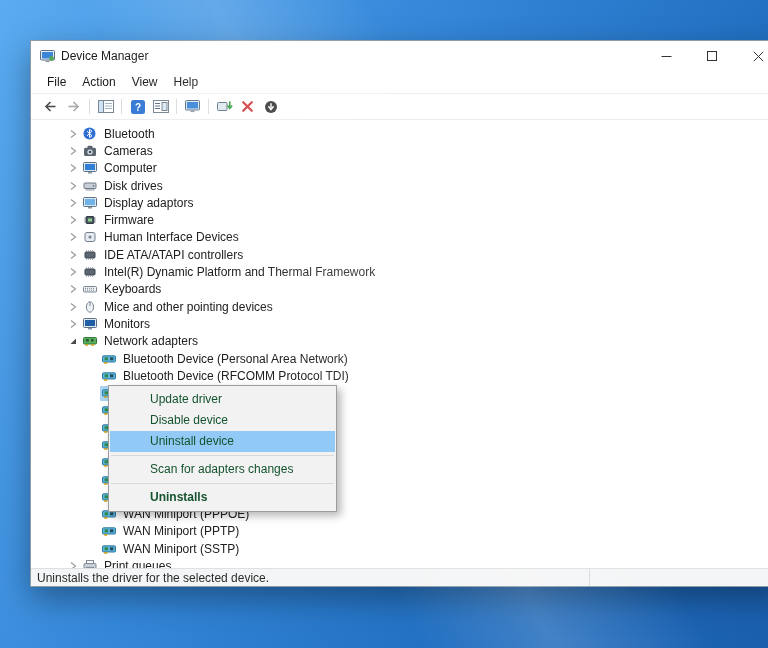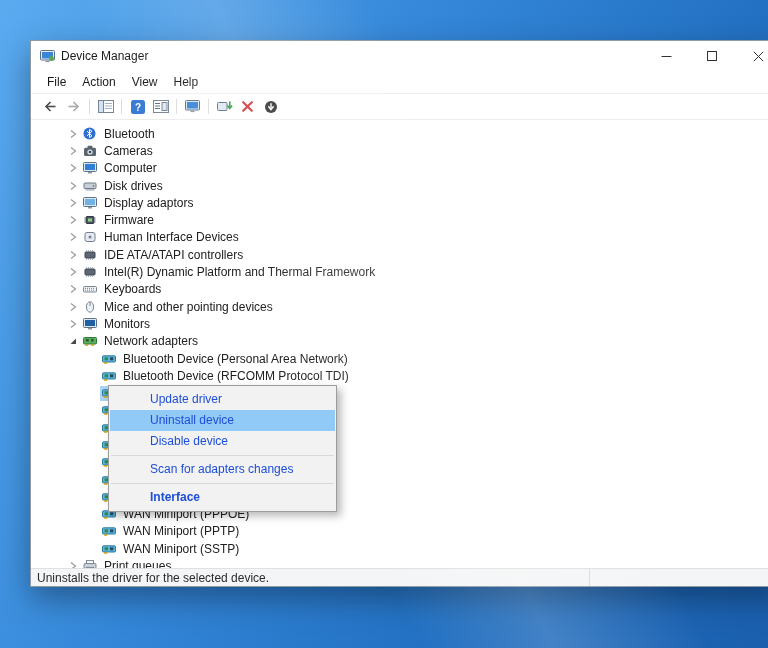--- a/index.html
+++ b/index.html
@@ -39,21 +39,21 @@
   .tsel.selected{background:var(--sel,#a9d3f1);min-width:196px;}
   .ticon{width:15px;height:13px;margin-right:4px;display:flex;align-items:center;flex:0 0 15px;}
   .tlabel{padding:0 2px;}
   .statusbar{height:17px;flex:0 0 17px;background:#f4f5f6;border-top:1px solid #e0e0e0;display:flex;align-items:center;font-size:12px;color:#2b2b2b;padding-left:6px;}
   .status-right{margin-left:auto;width:192px;height:100%;border-left:1px solid #dadada;box-sizing:border-box;}
   .context-menu{
     position:absolute;left:108px;top:385px;width:229px;box-sizing:border-box;
     background:#f2f2f2;border:1px solid #9d9d9d;box-shadow:4px 4px 8px rgba(0,0,0,0.28);
     padding:3px 0;z-index:50;
   }
-  .cm-item{height:21px;line-height:21px;padding-left:40px;font-size:12px;color:#1d4ed8;margin:0 1px;}
+  .cm-item{height:21px;line-height:21px;padding-left:40px;font-size:12px;color:#14532d;margin:0 1px;}
   .cm-item.highlighted{background:var(--mhl,#91c9f7);}
   .cm-item.bold{font-weight:bold;}
   .cm-sep{height:1px;background:#d9d9d9;margin:3px 2px;}
   svg{display:block;}
 </style>
 </head>
 <body>
 
 <div class="desktop">
 
@@ -586,21 +586,21 @@
 
     <div class="statusbar">
       <span>Uninstalls the driver for the selected device.</span>
       <span class="status-right"></span>
     </div>
 
   </div>
 
   <div class="context-menu">
       <div class="cm-item">Update driver</div>
+      <div class="cm-item">Disable device</div>
       <div class="cm-item highlighted">Uninstall device</div>
-      <div class="cm-item">Disable device</div>
       <div class="cm-sep"></div>
       <div class="cm-item">Scan for adapters changes</div>
       <div class="cm-sep"></div>
-      <div class="cm-item bold">Interface</div>
+      <div class="cm-item bold">Uninstalls</div>
     </div>
 
 </div>
 
 </body></html>

